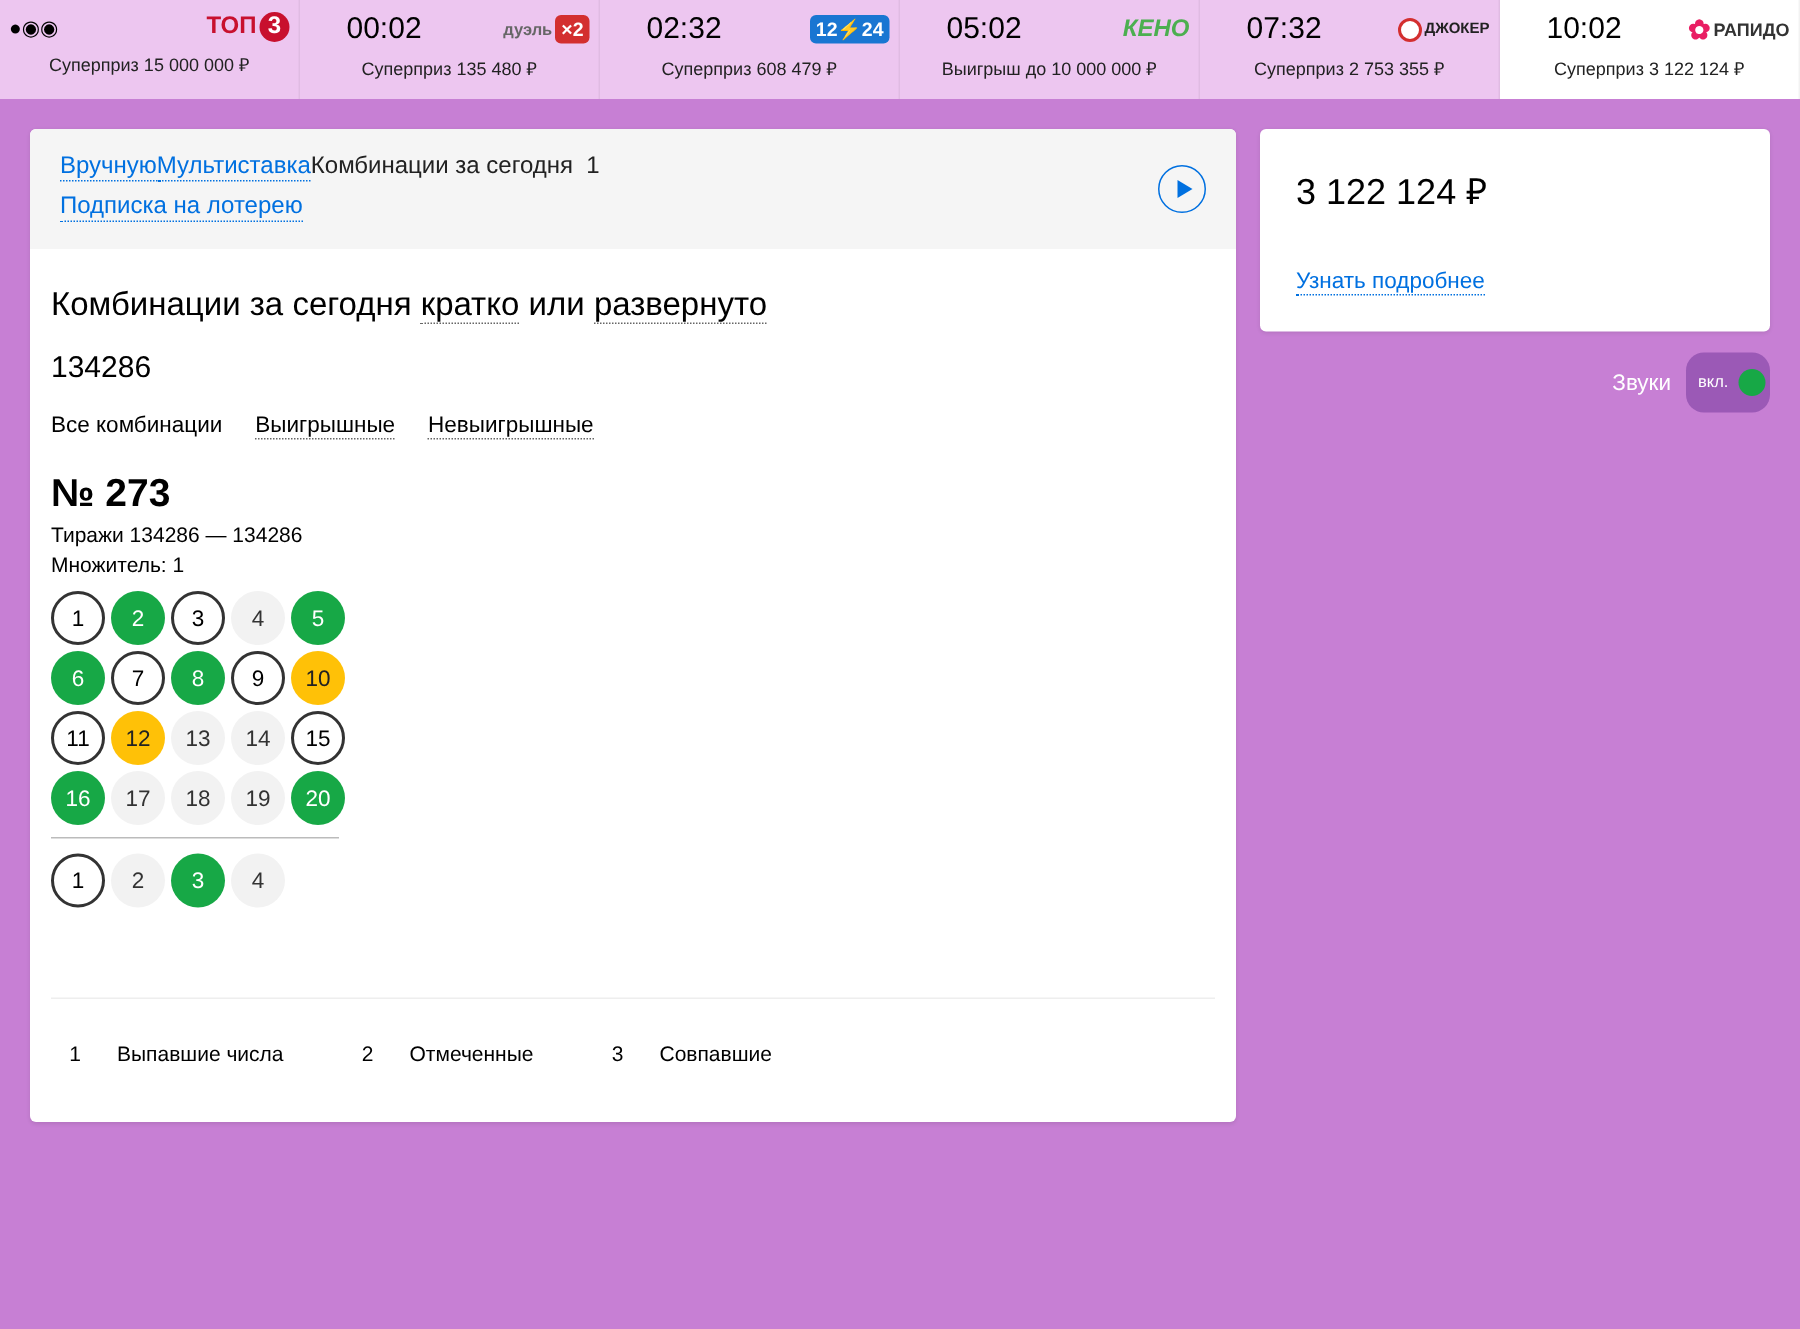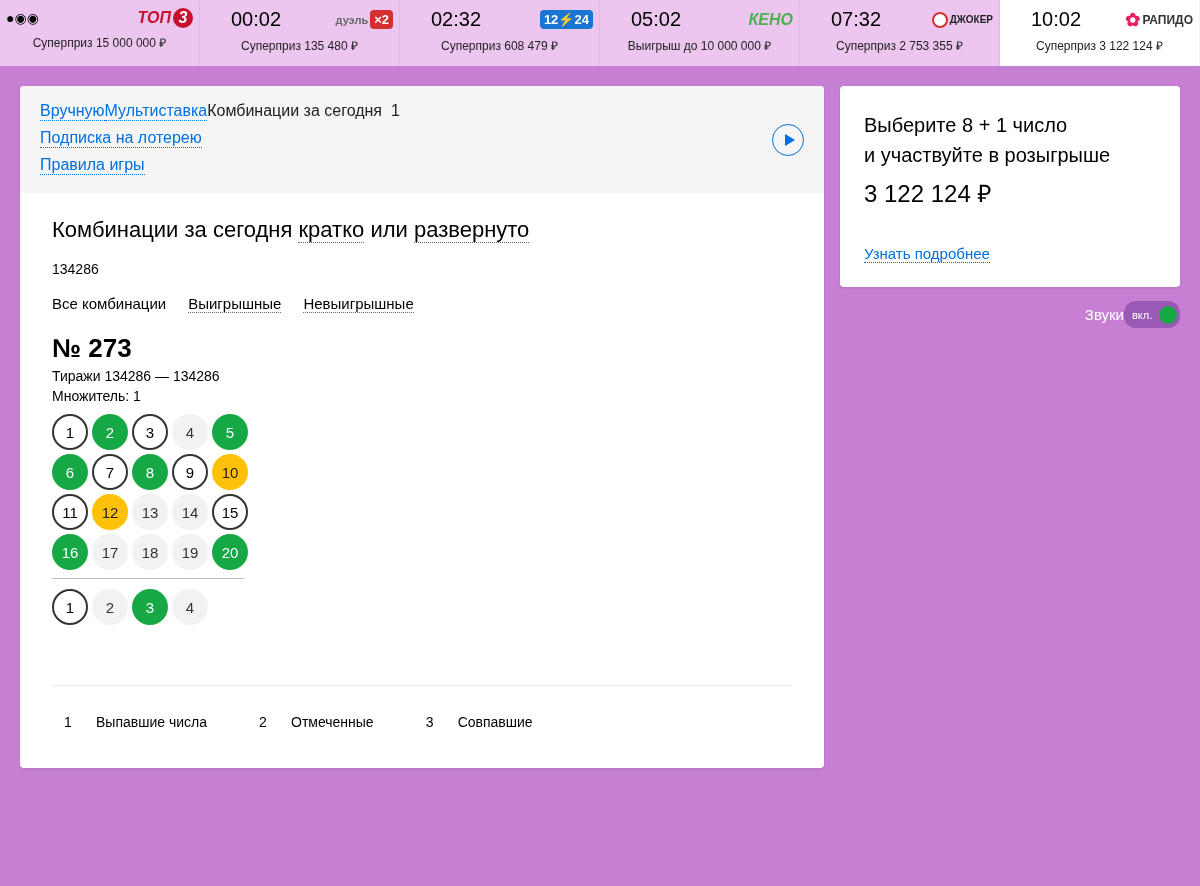--- a/index.html
+++ b/index.html
@@ -6,21 +6,21 @@
 body { font-family: Arial, sans-serif; background: #c77fd4; width: 1200px; height: 886px; }
 
 .topbar { display: flex; background: #edc6f0; }
 .game-tab { flex: 1; padding: 8px 6px 12px; text-align: center; border-right: 1px solid rgba(0,0,0,0.05); cursor: pointer; }
 .game-tab.active { background: #fff; }
 .game-tab-header { display: flex; align-items: center; justify-content: space-between; margin-bottom: 6px; font-size: 13px; }
 .game-tab-time { font-size: 20px; font-weight: 400; margin-left: 25px; }
 .game-tab-logo { font-size: 16px; font-weight: bold; display: flex; align-items: center; gap: 2px; }
 .game-tab-sub { font-size: 12px; color: #222; }
 
-.logo-top3 { color: #c8102e; font-style: italic; }
+.logo-top3 { color: #c8102e; }
 .logo-top3 .three { background: #c8102e; color: #fff; border-radius: 50%; display: inline-block; width: 20px; height: 20px; line-height: 20px; text-align: center; }
 .logo-duel { color: #666; font-size: 11px; }
 .logo-duel .x2 { background: #d32f2f; color: #fff; border-radius: 4px; padding: 2px 4px; font-size: 13px; }
 .logo-1224 { background: linear-gradient(to right, #1976d2, #1976d2); color: #fff; border-radius: 4px; padding: 2px 4px; font-size: 13px; }
 .logo-1224 .lightning { color: #ffd700; }
 .logo-keno { color: #4caf50; font-style: italic; }
 .logo-joker { color: #222; font-size: 10px; }
 .logo-joker-icon { width: 16px; height: 16px; border-radius: 50%; background: #fff; border: 2px solid #d32f2f; display: inline-block; position: relative; }
 .logo-rapido { color: #333; font-size: 12px; font-weight: bold; }
 .logo-rapido-icon { color: #e91e63; font-size: 18px; }
@@ -31,24 +31,24 @@
 
 .main-panel { flex: 1; background: #fff; border-radius: 4px; overflow: hidden; box-shadow: 0 1px 3px rgba(0,0,0,0.1); }
 .tabs-header { background: #f5f5f5; padding: 16px 20px 18px; position: relative; }
 .tabs-row { display: flex; flex-wrap: wrap; }
 .tab-link { color: #0070e0; font-size: 16px; cursor: pointer; border-bottom: 1px dotted #0070e0; }
 .tab-link.active { color: #222; border-bottom: none; }
 .tab-link-secondary { color: #0070e0; font-size: 16px; cursor: pointer; margin-top: 8px; display: inline-block; border-bottom: 1px dotted #0070e0; }
 .play-btn { position: absolute; right: 20px; top: 50%; transform: translateY(-50%); width: 32px; height: 32px; border: 1px solid #0070e0; border-radius: 50%; display: flex; align-items: center; justify-content: center; cursor: pointer; }
 .play-btn::after { content: ''; border-left: 10px solid #0070e0; border-top: 6px solid transparent; border-bottom: 6px solid transparent; margin-left: 3px; }
 
-.panel-body { padding: 24px 32px 30px; }
+.panel-body { padding: 24px 14px 30px; }
 .section-title { font-size: 22px; margin-bottom: 18px; }
 .section-title .dotted { border-bottom: 1px dotted #666; cursor: pointer; }
-.draw-id { font-size: 14px; margin-bottom: 18px; }
+.draw-id { font-size: 20px; margin-bottom: 18px; }
 .filter-row { display: flex; gap: 22px; font-size: 15px; margin-bottom: 20px; }
 .filter-item { cursor: pointer; }
 .filter-item.underline { border-bottom: 1px dotted #666; }
 
 .ticket-num { font-size: 26px; font-weight: bold; margin-bottom: 4px; }
 .ticket-range { font-size: 14px; margin-bottom: 4px; }
 .ticket-mult { font-size: 14px; margin-bottom: 10px; }
 
 .grid { display: grid; grid-template-columns: repeat(5, 36px); gap: 4px; margin-bottom: 8px; }
 .grid-bonus { display: grid; grid-template-columns: repeat(4, 36px); gap: 4px; padding-top: 10px; }
@@ -62,23 +62,23 @@
 .legend { display: flex; gap: 40px; margin-top: 60px; align-items: center; border-top: 1px solid #eee; padding-top: 20px; }
 .legend-item { display: flex; align-items: center; gap: 12px; font-size: 14px; }
 .legend-cell { width: 32px; height: 32px; border-radius: 50%; display: flex; align-items: center; justify-content: center; font-size: 14px; }
 
 .side-panel { width: 340px; }
 .promo { background: #fff; border-radius: 4px; padding: 24px; box-shadow: 0 1px 3px rgba(0,0,0,0.1); }
 .promo-title { font-size: 20px; line-height: 1.5; margin-bottom: 6px; }
 .promo-prize { font-size: 24px; font-weight: normal; margin-bottom: 36px; }
 .promo-link { color: #0070e0; font-size: 15px; cursor: pointer; border-bottom: 1px dotted #0070e0; }
 
-.sound-row { display: flex; justify-content: flex-end; align-items: center; margin-top: 14px; text-align: center; }
+.sound-row { display: flex; justify-content: flex-end; align-items: center; gap: 10px; margin-top: 14px; text-align: center; }
 .sound-label { color: #fff; font-size: 15px; }
-.toggle { width: 56px; height: 27px; background: #9b59b6; border-radius: 12px; position: relative; cursor: pointer; display: flex; align-items: center; }
+.toggle { width: 56px; height: 40px; background: #9b59b6; border-radius: 12px; position: relative; cursor: pointer; display: flex; align-items: center; }
 .toggle-text { color: #fff; font-size: 11px; margin-left: 8px; }
 .toggle-knob { width: 18px; height: 18px; background: #17a846; border-radius: 50%; position: absolute; right: 3px; }
 </style>
 </head>
 <body>
 
 <div class="topbar">
   <div class="game-tab">
     <div class="game-tab-header">
       <span class="balls-icon">●◉◉</span>
@@ -130,21 +130,20 @@
 
 <div class="content">
   <div class="main-panel">
     <div class="tabs-header">
       <div class="tabs-row">
         <span class="tab-link">Вручную</span>
         <span class="tab-link">Мультиставка</span>
         <span class="tab-link active"><span>Комбинации за сегодня</span>&nbsp;&nbsp;<span>1</span></span>
       </div>
       <div><span class="tab-link-secondary">Подписка на лотерею</span></div>
-      <div><span class="tab-link-secondary">Правила игры</span></div>
       <div class="play-btn"></div>
     </div>
 
     <div class="panel-body">
       <div class="section-title">
         <span>Комбинации за сегодня </span>
         <span class="dotted">кратко</span>
         <span> или </span>
         <span class="dotted">развернуто</span>
       </div>
@@ -203,24 +202,20 @@
         <div class="legend-item">
           <div class="legend-cell matched">3</div>
           <span>Совпавшие</span>
         </div>
       </div>
     </div>
   </div>
 
   <div class="side-panel">
     <div class="promo">
-      <div class="promo-title">
-        <div>Выберите 8 + 1 число</div>
-        <div>и участвуйте в розыгрыше</div>
-      </div>
       <div class="promo-prize">3 122 124 ₽</div>
       <span class="promo-link">Узнать подробнее</span>
     </div>
     <div class="sound-row">
       <span class="sound-label">Звуки</span>
       <div class="toggle">
         <span class="toggle-text">вкл.</span>
         <div class="toggle-knob"></div>
       </div>
     </div>

